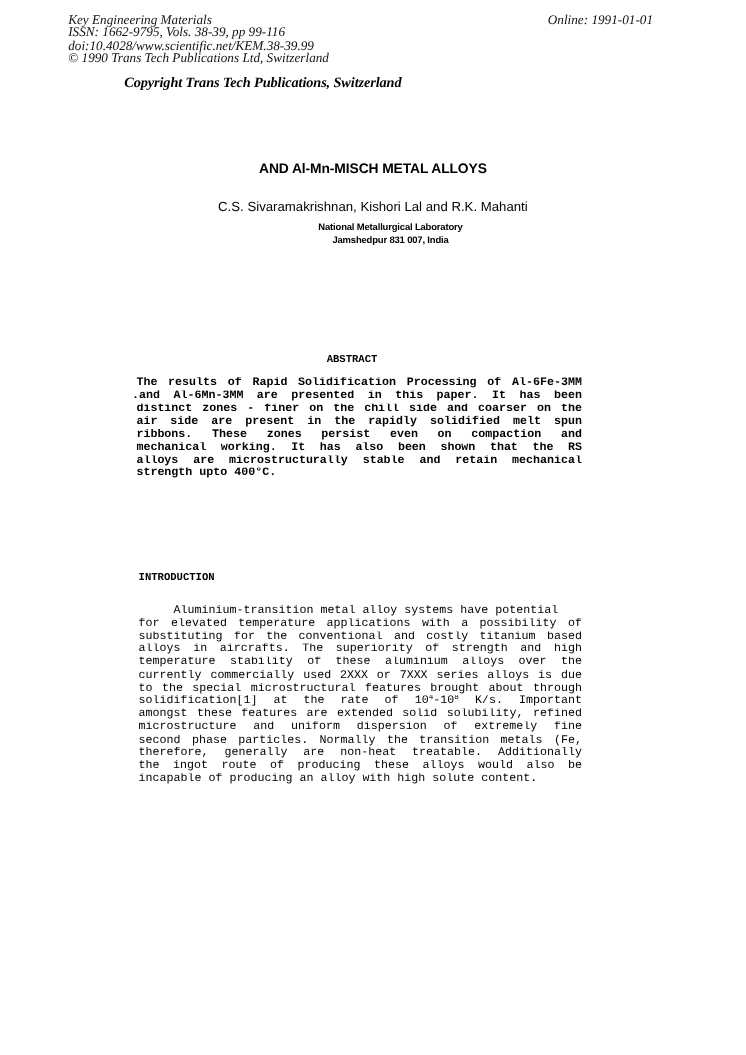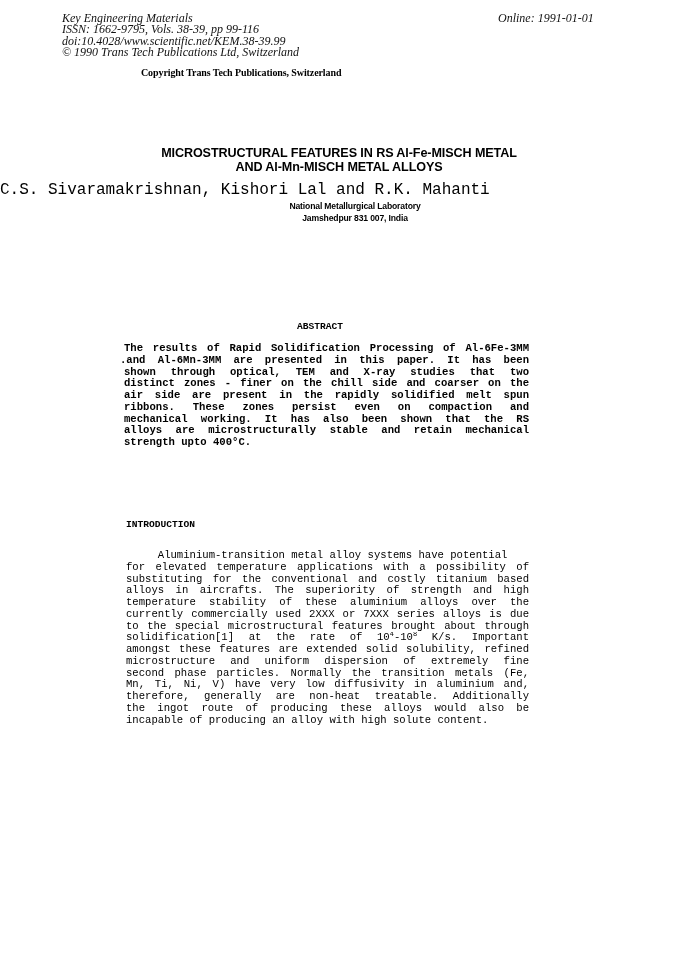--- a/index.html
+++ b/index.html
@@ -1,21 +1,21 @@
 <!DOCTYPE html>
 <html><head>
 <meta charset="utf-8">
 <style>
   html, body { margin: 0; padding: 0; background: #ffffff; }
   body { width: 678px; height: 959px; position: relative; overflow: hidden; color: #000; }
   .abs { position: absolute; }
   .hdr { font-family: "Liberation Serif", serif; font-style: italic; font-size: 12px; line-height: 11.3px; white-space: nowrap; color: #111; }
-  .copy { font-family: "Liberation Serif", serif; font-weight: bold; font-size: 10px; white-space: nowrap; letter-spacing: -0.1px; margin-left: 28px; }
+  .copy { font-family: "Liberation Serif", serif; font-style: italic; font-weight: bold; font-size: 13px; white-space: nowrap; letter-spacing: -0.1px; }
   .title { font-family: "Liberation Sans", sans-serif; font-weight: bold; font-size: 12.6px; line-height: 14px; text-align: center; width: 678px; left: 0; letter-spacing: -0.1px; }
-  .authors { font-family: Liberation Mono, monospace; font-size: 16px; width: 678px; left: 0; }
+  .authors { font-family: Liberation Sans, sans-serif; font-size: 12px; text-align: center; width: 678px; left: 0; }
   .affil { font-family: "Liberation Sans", sans-serif; font-weight: bold; font-size: 8.6px; line-height: 12px; text-align: center; width: 678px; left: 16px; letter-spacing: -0.15px; }
   .mono-head { font-family: "Liberation Mono", monospace; font-weight: bold; font-size: 9.6px; white-space: nowrap; }
   .para { font-family: "Liberation Mono", monospace; font-size: 10.6px; line-height: 11.75px; width: 402px; text-align: justify; text-align-last: left; }
   .para .ln { display: block; text-align: justify; text-align-last: justify; white-space: normal; height: 11.75px; overflow: hidden; }
   .para .ln.last { text-align-last: left; }
   .bold { font-weight: bold; }
   sup { font-size: 7px; vertical-align: 4px; line-height: 0; }
 </style>
 </head>
 <body>
@@ -23,34 +23,32 @@
 <div class="abs hdr" style="left:62px; top:13px;">
   <div>Key Engineering Materials</div>
   <div>ISSN: 1662-9795, Vols. 38-39, pp 99-116</div>
   <div>doi:10.4028/www.scientific.net/KEM.38-39.99</div>
   <div>© 1990 Trans Tech Publications Ltd, Switzerland</div>
 </div>
 <div class="abs hdr" style="left:498px; top:13px;">Online: 1991-01-01</div>
 <div class="abs copy" style="left:113px; top:67px;">Copyright Trans Tech Publications, Switzerland</div>
 
 <div class="abs title" style="top:146px;">
-  <div>MICROSTRUCTURAL FEATURES IN RS Al-Fe-MISCH METAL</div>
   <div>AND Al-Mn-MISCH METAL ALLOYS</div>
 </div>
 <div class="abs authors" style="top:181px;">C.S. Sivaramakrishnan, Kishori Lal and R.K. Mahanti</div>
 <div class="abs affil" style="top:200px;">
   <div>National Metallurgical Laboratory</div>
   <div>Jamshedpur 831 007, India</div>
 </div>
 
 <div class="abs mono-head" style="left:297px; top:321px;">ABSTRACT</div>
 <div class="abs para bold" style="left:124px; top:343px; width:405px;">
   <span class="ln">The results of Rapid Solidification Processing of Al-6Fe-3MM</span>
   <span class="ln" style="margin-left:-4px;">.and Al-6Mn-3MM are presented in this paper.  It has been</span>
-  <span class="ln">shown through optical, TEM and X-ray studies that two</span>
   <span class="ln">distinct zones - finer on the chill side and coarser on the</span>
   <span class="ln">air side are present in the rapidly solidified melt spun</span>
   <span class="ln">ribbons.  These zones persist even on compaction and</span>
   <span class="ln">mechanical working.  It has also been shown that the RS</span>
   <span class="ln">alloys are microstructurally stable and retain mechanical</span>
   <span class="ln last">strength upto 400°C.</span>
 </div>
 
 <div class="abs mono-head" style="left:126px; top:519px;">INTRODUCTION</div>
 <div class="abs para" style="left:126px; top:550px; width:403px;">
@@ -58,17 +56,16 @@
   <span class="ln">for elevated temperature applications with a possibility of</span>
   <span class="ln">substituting for the conventional and costly titanium based</span>
   <span class="ln">alloys in aircrafts.  The superiority of strength and high</span>
   <span class="ln">temperature stability of these aluminium alloys over the</span>
   <span class="ln">currently commercially used 2XXX or 7XXX series alloys is due</span>
   <span class="ln">to the special microstructural features brought about through</span>
   <span class="ln"><span>solidification[1] at the rate of 10</span><sup>4</sup><span>-10</span><sup>8</sup><span> K/s.  Important</span></span>
   <span class="ln">amongst these features are extended solid solubility, refined</span>
   <span class="ln">microstructure and uniform dispersion of extremely fine</span>
   <span class="ln">second phase particles.  Normally the transition metals (Fe,</span>
-  <span class="ln">Mn, Ti, Ni, V) have very low diffusivity in aluminium and,</span>
   <span class="ln">therefore, generally are non-heat treatable.  Additionally</span>
   <span class="ln">the ingot route of producing these alloys would also be</span>
   <span class="ln last">incapable of producing an alloy with high solute content.</span>
 </div>
 
 </body></html>

